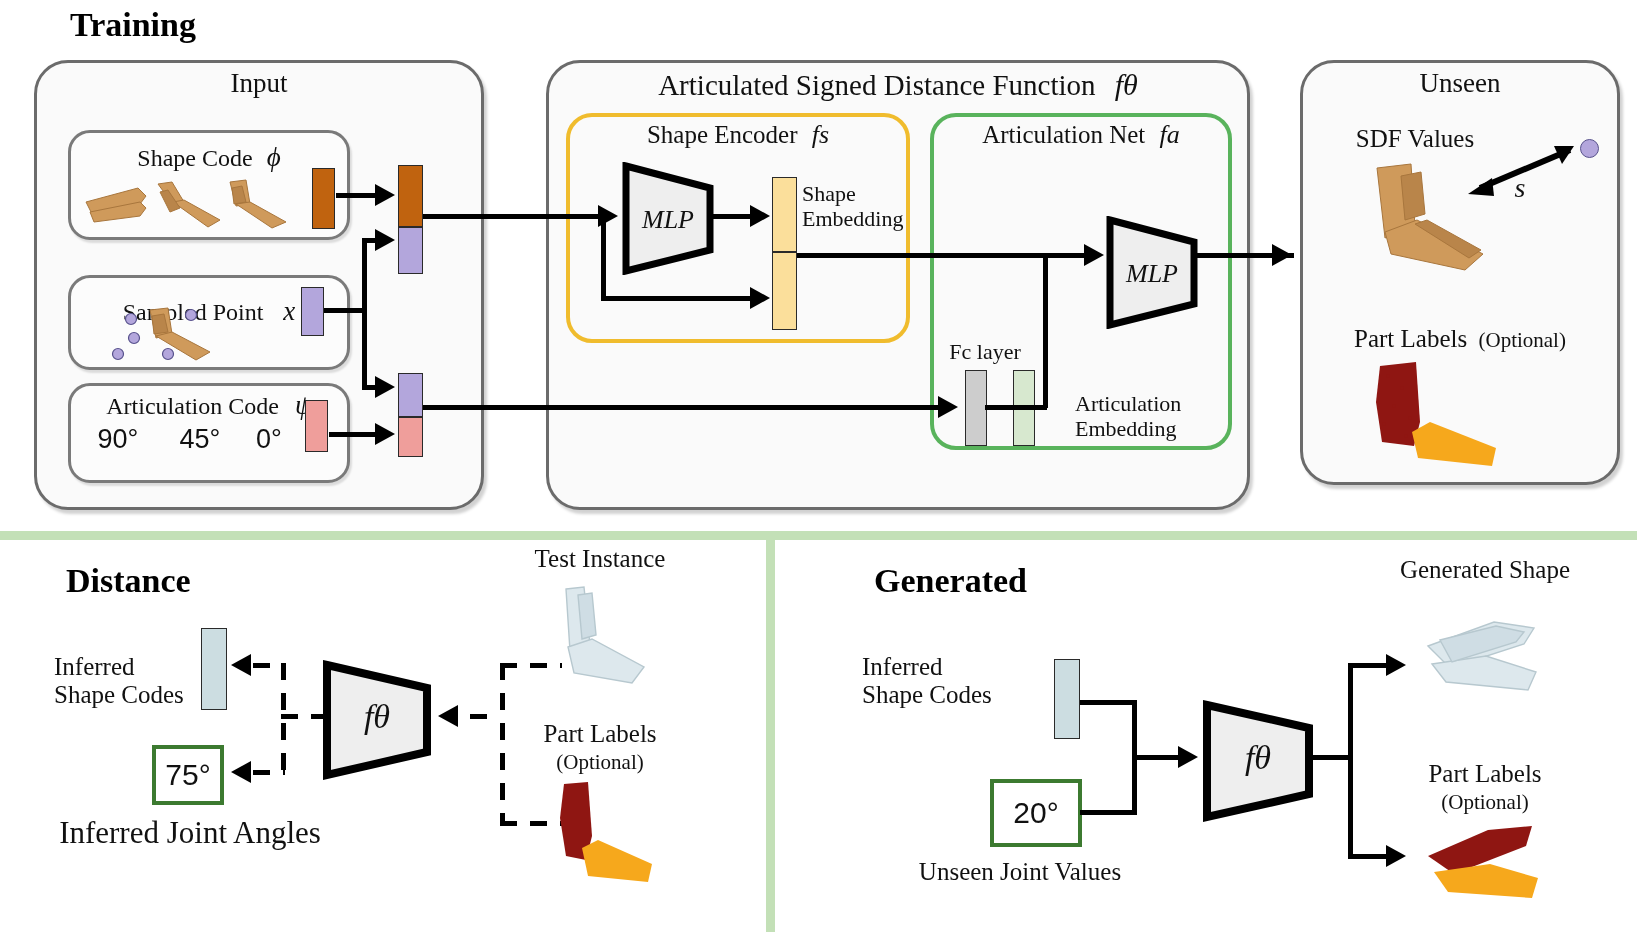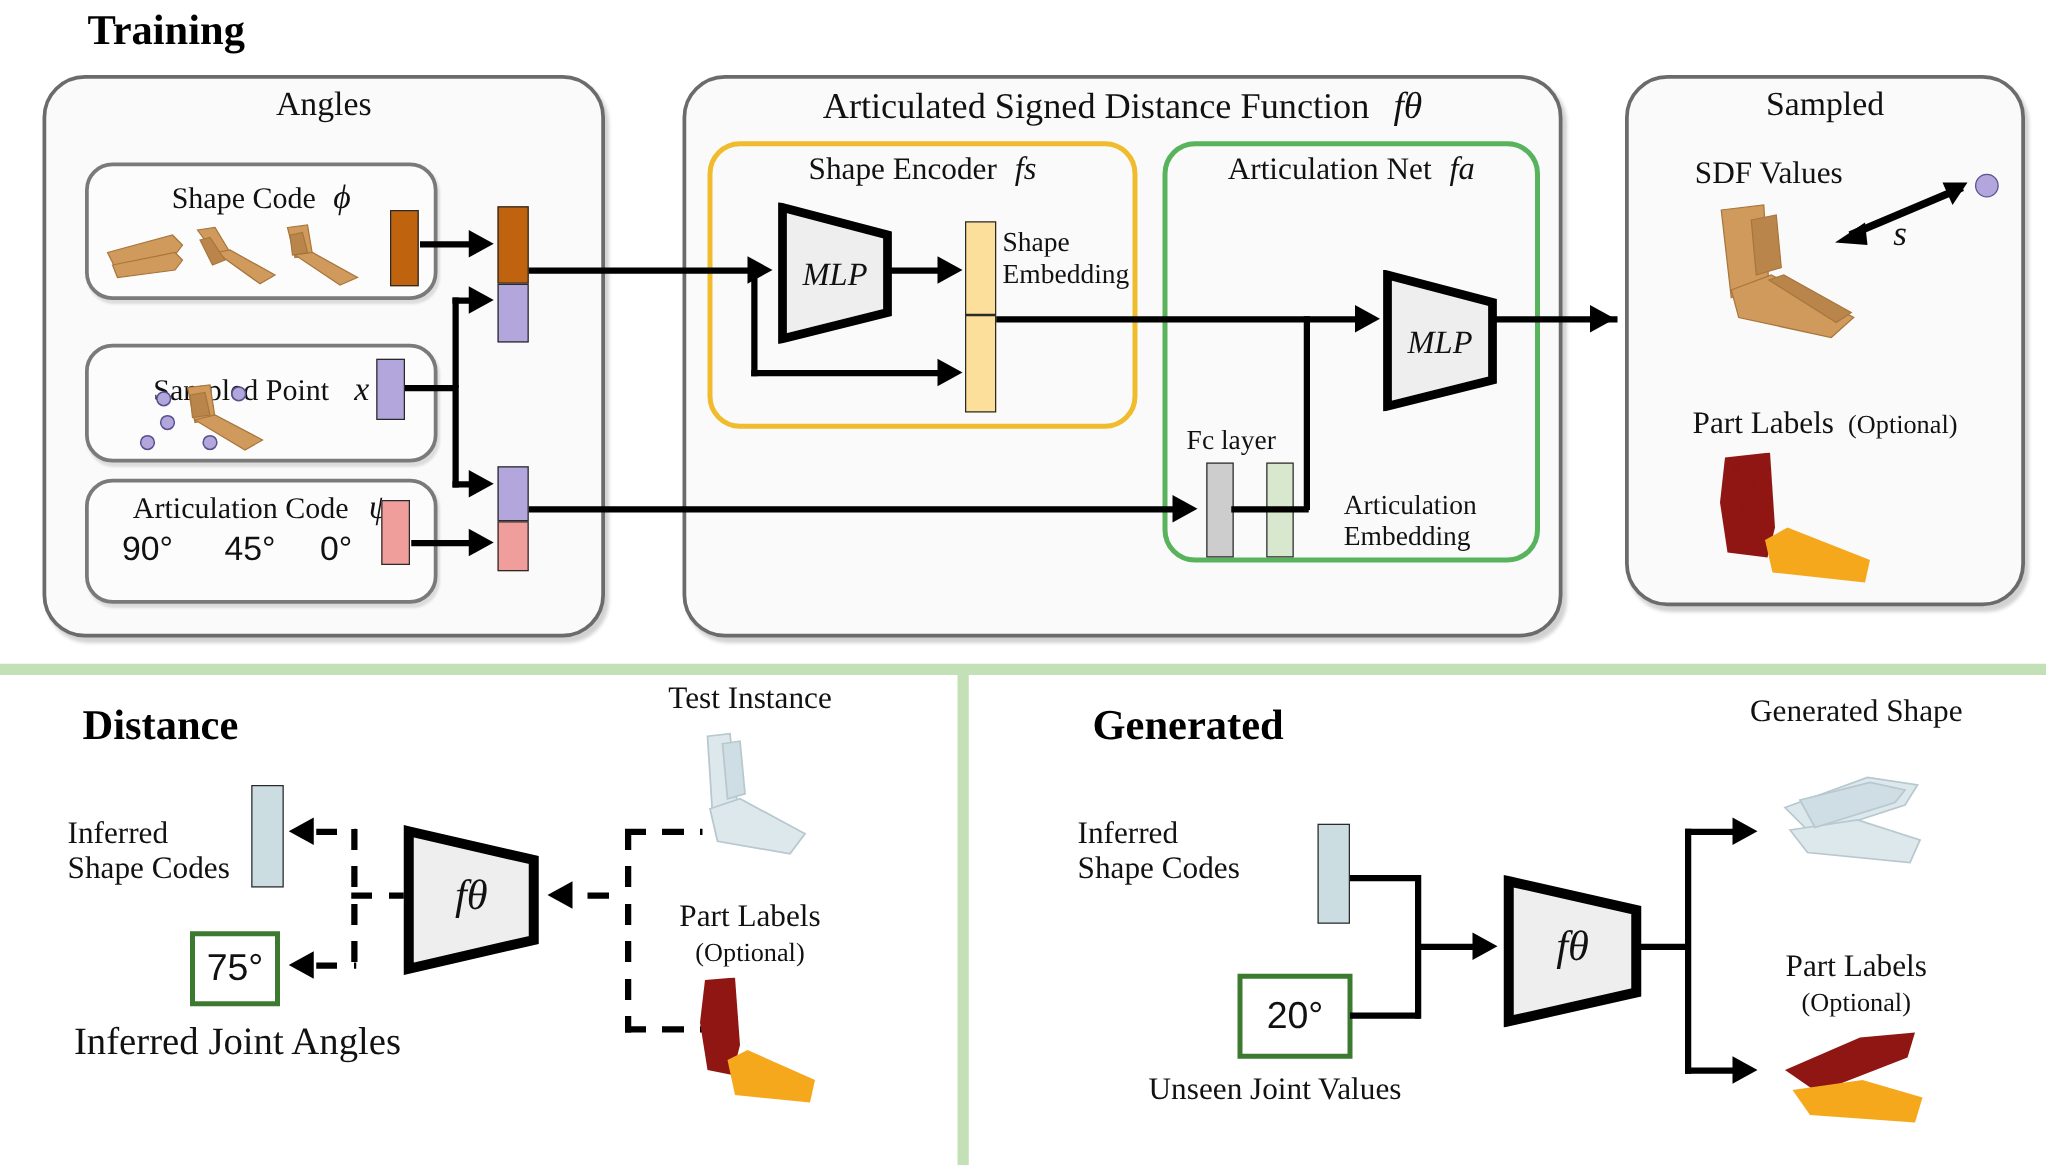--- a/index.html
+++ b/index.html
@@ -73,21 +73,21 @@
      box-sizing:border-box;display:flex;align-items:center;justify-content:center;
      font-family:"Liberation Sans",sans-serif;font-size:30px;color:#111;}
   .imgbox{position:absolute;}
 </style>
 </head>
 <body>
 
 <div class="sectitle" style="left:70px;top:6px;">Training</div>
 
 <div class="panel" style="left:34px;top:60px;width:450px;height:450px;"></div>
-<div class="ptitle" style="left:34px;top:68px;width:450px;">Angles</div>
+<div class="ptitle" style="left:34px;top:68px;width:450px;">Input</div>
 
 <div class="subpanel" style="left:68px;top:130px;width:282px;height:110px;"></div>
 <div class="lbl" style="left:68px;top:142px;width:282px;">
   <span>Shape Code</span>
   <span class="mi" style="font-size:27px;padding-left:8px;">ϕ</span>
 </div>
 
 <svg class="imgbox" style="left:80px;top:172px;" width="220" height="62" viewBox="0 0 220 62">
   <g fill="#cf9a5b" stroke="#a8763d" stroke-width="1">
     <path d="M6 30 L58 16 L66 24 L60 32 L12 42 Z"></path>
@@ -206,21 +206,21 @@
 
 <div class="hline" style="left:423px;top:405px;width:518px;"></div>
 <div class="arrowR" style="left:938px;top:396px;"></div>
 <div class="hline" style="left:985px;top:405px;width:62px;"></div>
 <div class="vline" style="left:1043px;top:253px;height:155px;"></div>
 
 <div class="hline" style="left:1194px;top:253px;width:100px;"></div>
 <div class="arrowR" style="left:1272px;top:244px;"></div>
 
 <div class="panel" style="left:1300px;top:60px;width:320px;height:425px;"></div>
-<div class="ptitle" style="left:1300px;top:68px;width:320px;">Sampled</div>
+<div class="ptitle" style="left:1300px;top:68px;width:320px;">Unseen</div>
 <div class="lbl" style="left:1300px;top:125px;width:230px;text-align:center;font-size:25px;">SDF Values</div>
 
 <svg class="imgbox" style="left:1355px;top:158px;" width="150" height="120" viewBox="0 0 150 120">
   <g fill="#cf9a5b" stroke="#a8763d" stroke-width="1">
     <path d="M22 10 L56 6 L60 68 L30 80 Z"></path>
     <path d="M46 18 L66 14 L70 56 L50 62 Z" fill="#b9854a"></path>
     <path d="M30 74 L62 62 L128 96 L110 112 L36 96 Z"></path>
     <path d="M60 66 L72 62 L126 92 L114 100 Z" fill="#b9854a"></path>
   </g>
 </svg>

